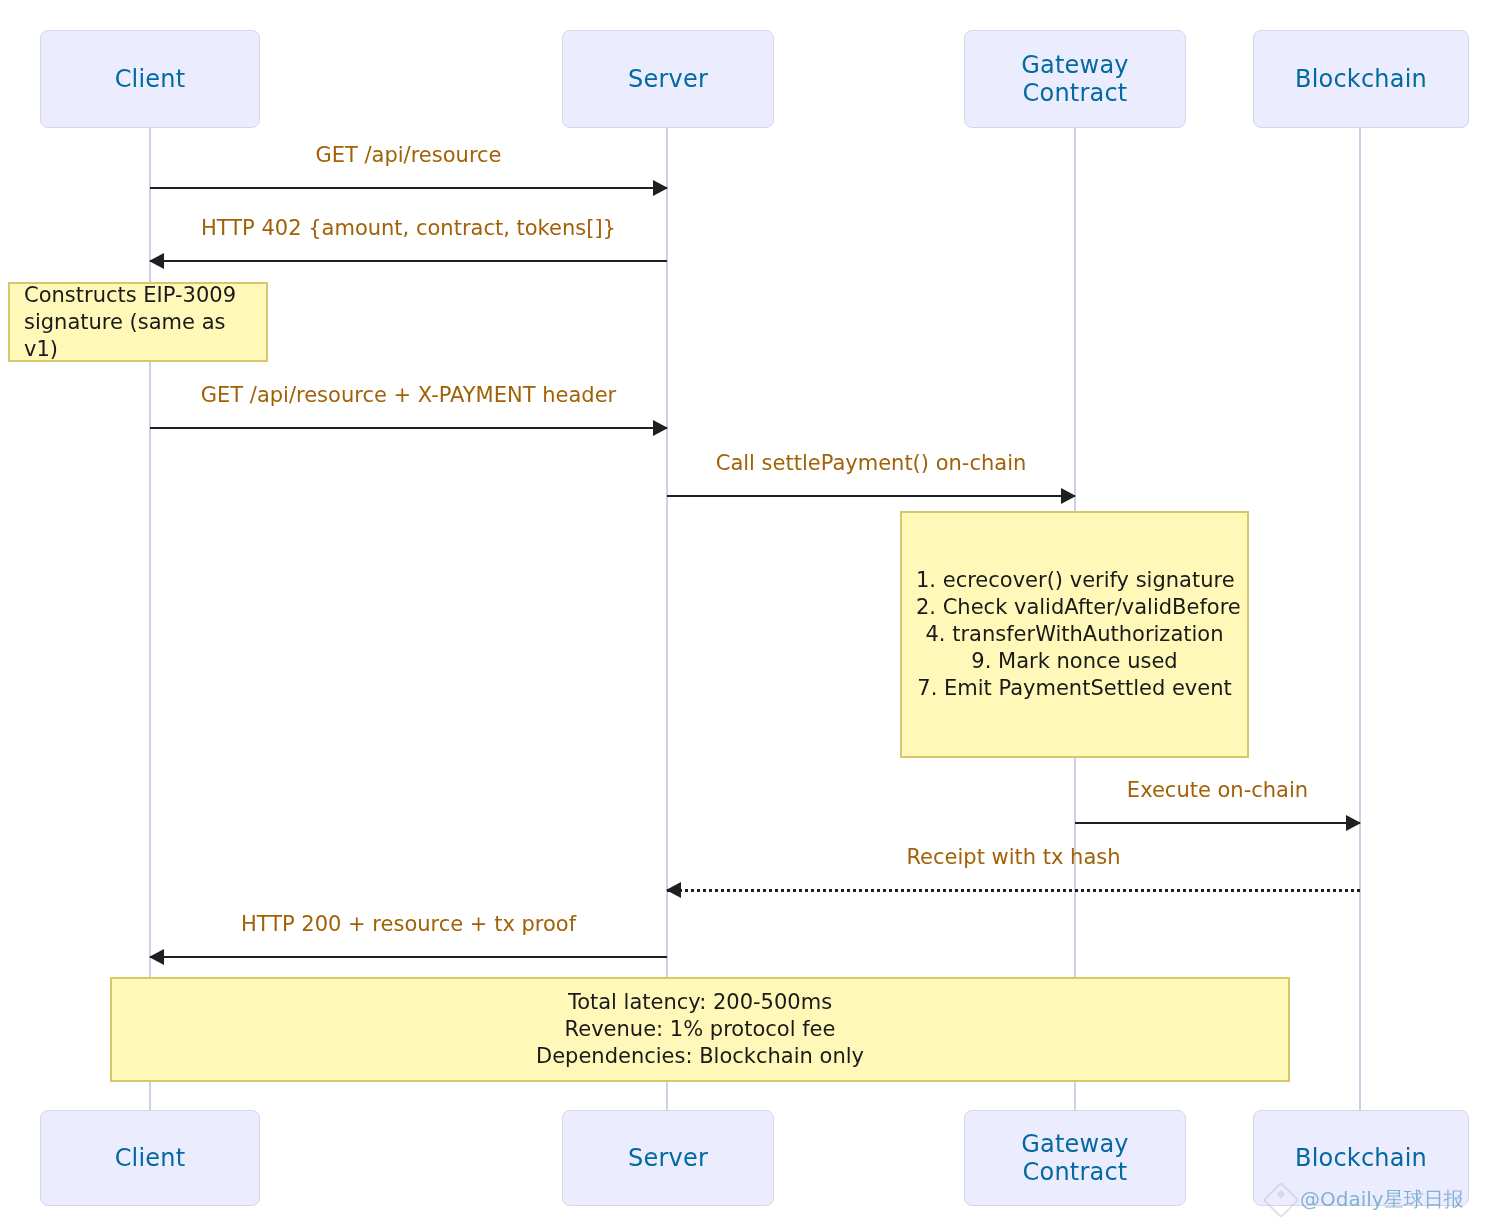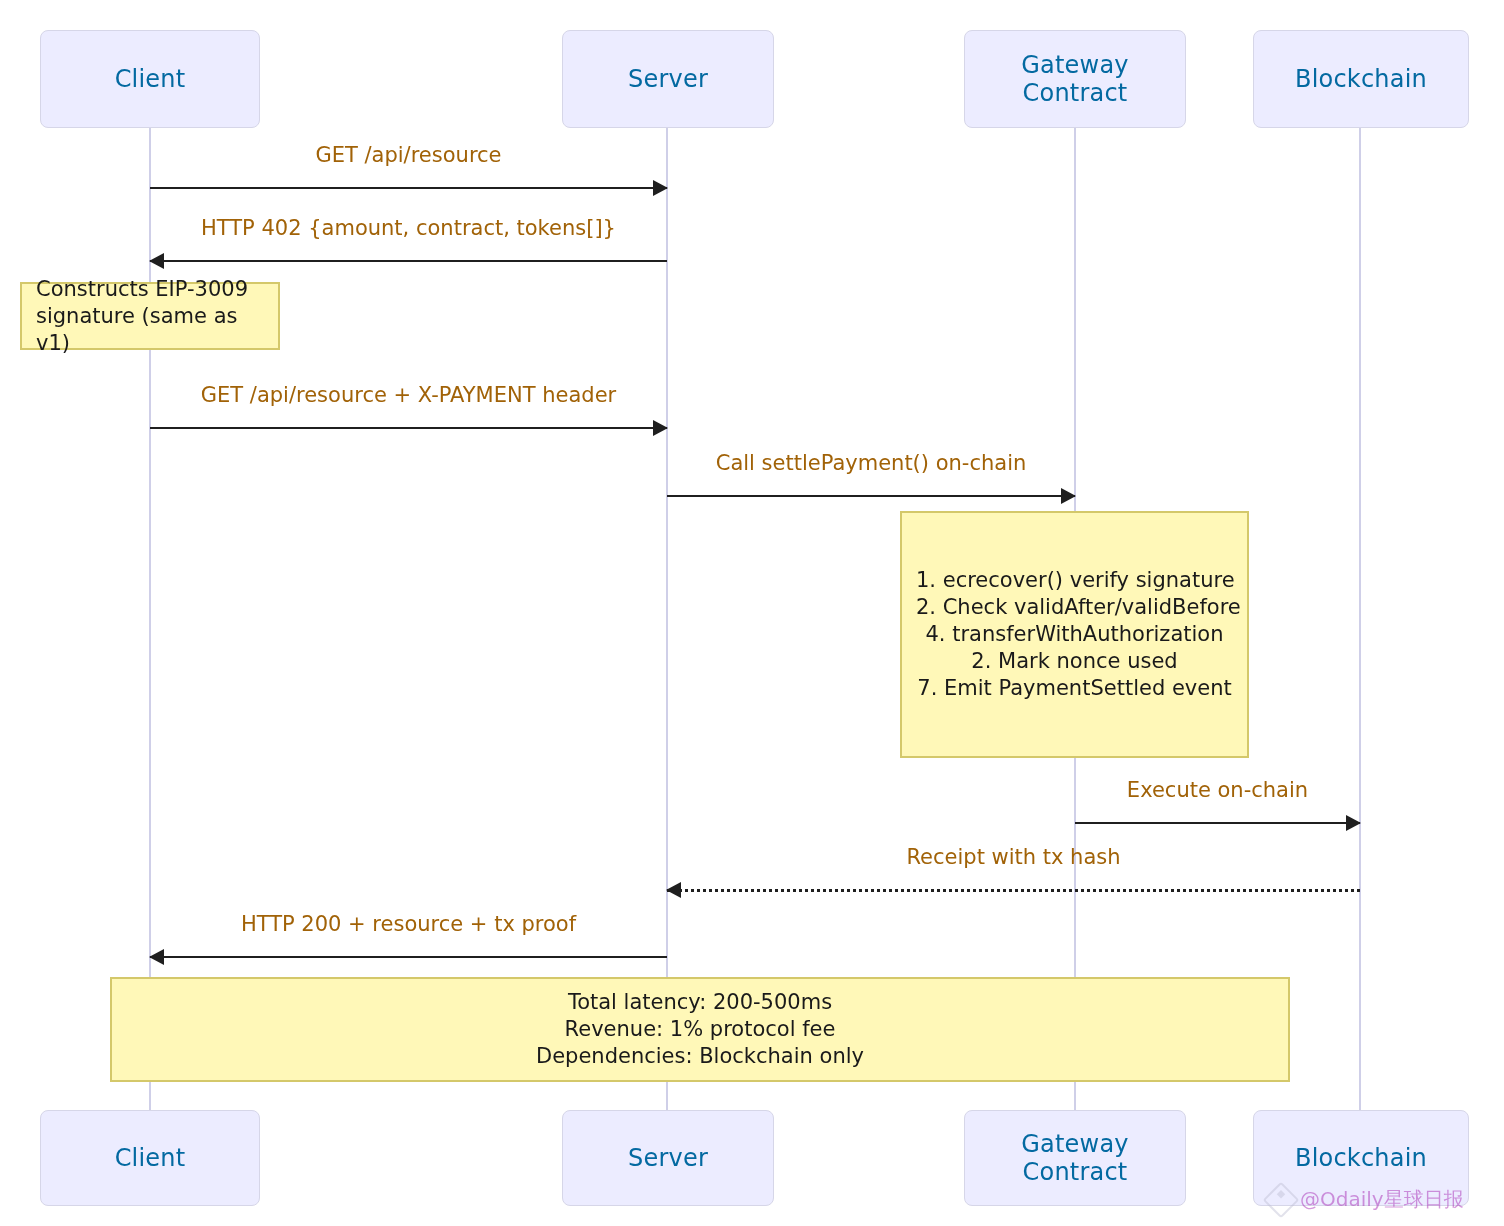--- a/index.html
+++ b/index.html
@@ -112,21 +112,21 @@
   .note .nline { display: block; white-space: nowrap; }
   .note.left-align .nline { white-space: normal; }
 
   
   .watermark {
     position: absolute;
     display: flex;
     align-items: center;
     gap: 6px;
     opacity: 0.45;
-    color: #a21caf;
+    color: #0369a1;
     font-size: 20px;
     white-space: nowrap;
     user-select: none;
   }
   .watermark .wm-logo {
     width: 22px;
     height: 22px;
     transform: rotate(45deg);
     border: 2px solid #BFBFD4;
     border-radius: 3px;
@@ -168,42 +168,42 @@
     <div class="arrowhead right"></div>
     <div class="msg-label">GET /api/resource</div>
   </div>
 
   <div class="msg" style="left:150px; top:260px; width:517px;">
     <div class="line"></div>
     <div class="arrowhead left"></div>
     <div class="msg-label">HTTP 402 {amount, contract, tokens[]}</div>
   </div>
 
-  <div class="note left-align" style="left:20px; top:282px; width:260px; height:68px;">
+  <div class="note left-align" style="left:8px; top:282px; width:260px; height:80px;">
     <span class="nline">Constructs EIP-3009</span>
     <span class="nline">signature (same as v1)</span>
   </div>
 
   <div class="msg" style="left:150px; top:427px; width:517px;">
     <div class="line"></div>
     <div class="arrowhead right"></div>
     <div class="msg-label">GET /api/resource + X-PAYMENT header</div>
   </div>
 
   <div class="msg" style="left:667px; top:495px; width:408px;">
     <div class="line"></div>
     <div class="arrowhead right"></div>
     <div class="msg-label">Call settlePayment() on-chain</div>
   </div>
 
   <div class="note center-align" style="left:900px; top:511px; width:349px; height:247px;">
     <span class="nline">1. ecrecover() verify signature</span>
     <span class="nline">2. Check validAfter/validBefore</span>
     <span class="nline">4. transferWithAuthorization</span>
-    <span class="nline">2. Mark nonce used</span>
+    <span class="nline">9. Mark nonce used</span>
     <span class="nline">7. Emit PaymentSettled event</span>
   </div>
 
   <div class="msg" style="left:1075px; top:822px; width:285px;">
     <div class="line"></div>
     <div class="arrowhead right"></div>
     <div class="msg-label">Execute on-chain</div>
   </div>
 
   <div class="msg dashed" style="left:667px; top:889px; width:693px;">

